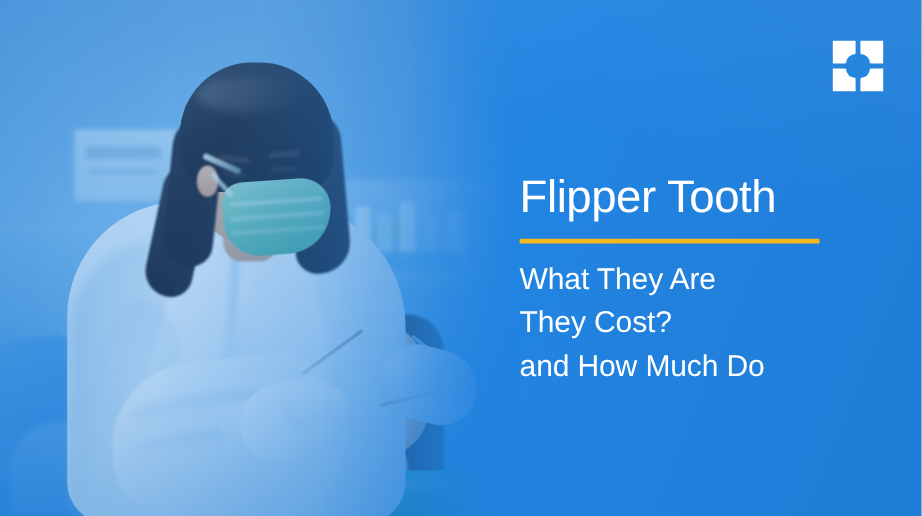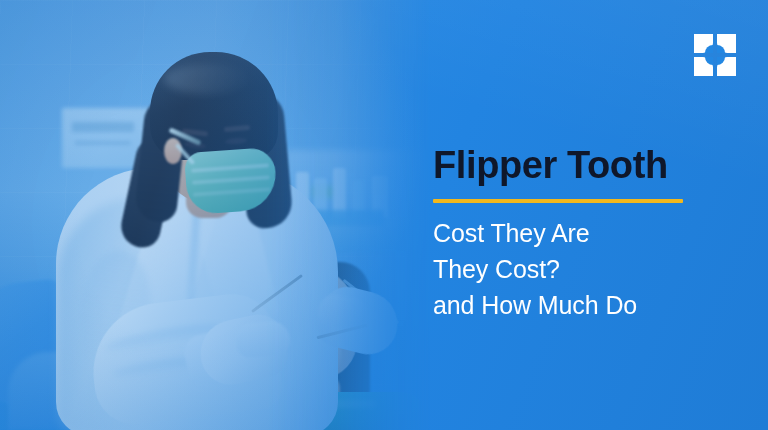--- a/index.html
+++ b/index.html
@@ -483,22 +483,22 @@
   .text-block {
     position: absolute;
     left: 433px;
     top: 142px;
     width: 300px;
   }
   .headline {
     margin: 0;
     font-size: 38px;
     line-height: 46px;
-    font-weight: 700;
-    color: #0f172a;
+    font-weight: 400;
+    color: #ffffff;
     letter-spacing: -0.4px;
     white-space: nowrap;
   }
   .rule {
     margin-top: 11px;
     width: 250px;
     height: 4px;
     background: #f2b81d;
     border-radius: 1px;
   }
@@ -602,19 +602,19 @@
     <div class="logo-q tl"></div>
     <div class="logo-q tr"></div>
     <div class="logo-q bl"></div>
     <div class="logo-q br"></div>
   </div>
 
   <div class="text-block">
     <h1 class="headline">Flipper Tooth</h1>
     <div class="rule"></div>
     <p class="subhead">
-      <span>Cost They Are</span>
+      <span>What They Are</span>
       <span>They Cost?</span>
       <span>and How Much Do</span>
     </p>
   </div>
 
 </div>
 
 </body></html>

